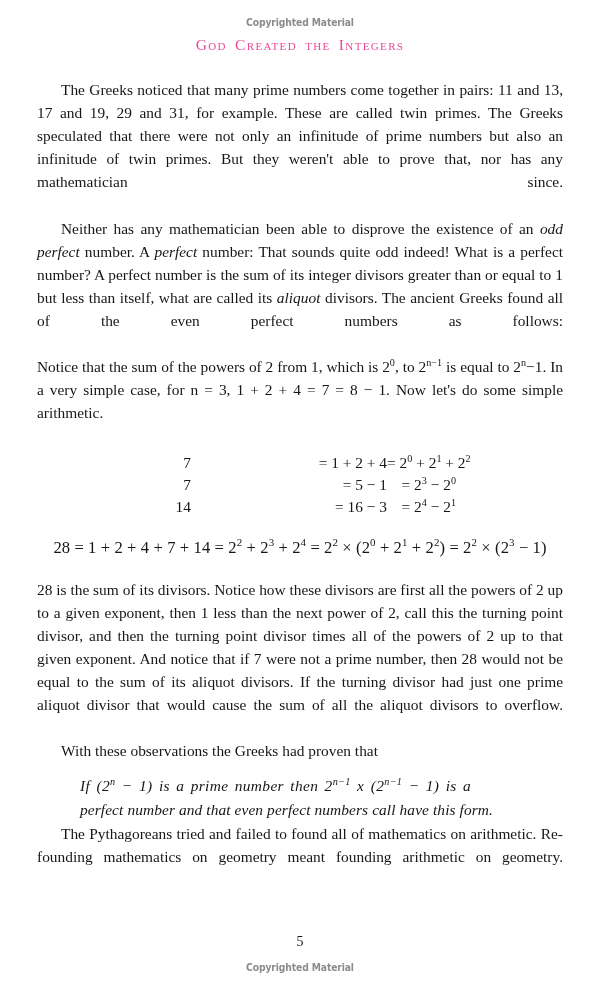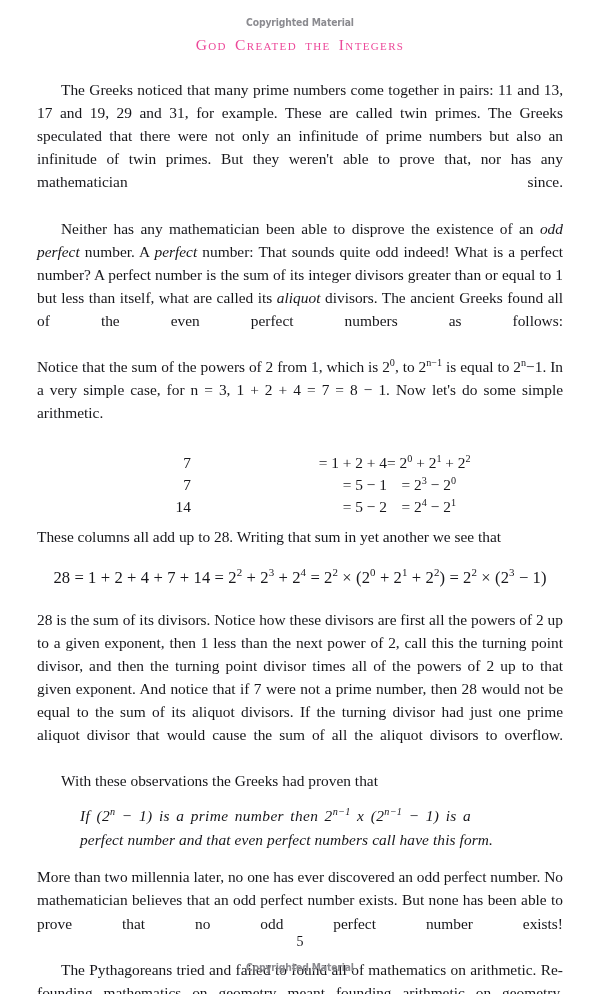--- a/index.html
+++ b/index.html
@@ -161,40 +161,38 @@
           <td class="eq-mid">= 1 + 2 + 4</td>
           <td class="eq-right"><span>= 2</span><sup>0</sup><span> + 2</span><sup>1</sup><span> + 2</span><sup>2</sup></td>
         </tr>
         <tr>
           <td class="eq-lhs">7</td>
           <td class="eq-mid">= 5 − 1</td>
           <td class="eq-right"><span>= 2</span><sup>3</sup><span> − 2</span><sup>0</sup></td>
         </tr>
         <tr>
           <td class="eq-lhs">14</td>
-          <td class="eq-mid">= 5 − 2</td>
+          <td class="eq-mid">= 16 − 3</td>
           <td class="eq-right"><span>= 2</span><sup>4</sup><span> − 2</span><sup>1</sup></td>
         </tr>
       </tbody>
     </table>
 
-    <p class="body flush nostretch" style="margin-top:7px">These columns all add up to 28. Writing that sum in yet another we see that</p>
 
     <div class="display-eq"><span>28 = 1 + 2 + 4 + 7 + 14 = 2</span><sup>2</sup><span> + 2</span><sup>3</sup><span> + 2</span><sup>4</sup><span> = 2</span><sup>2</sup><span> × (2</span><sup>0</sup><span> + 2</span><sup>1</sup><span> + 2</span><sup>2</sup><span>) = 2</span><sup>2</sup><span> × (2</span><sup>3</sup><span> − 1)</span></div>
 
     <p class="body flush" style="margin-top:17px">28 is the sum of its divisors. Notice how these divisors are first all the powers of 2 up to a given exponent, then 1 less than the next power of 2, call this the turning point divisor, and then the turning point divisor times all of the powers of 2 up to that given exponent. And notice that if 7 were not a prime number, then 28 would not be equal to the sum of its aliquot divisors. If the turning divisor had just one prime aliquot divisor that would cause the sum of all the aliquot divisors to overflow.</p>
 
     <p class="body indent nostretch">With these observations the Greeks had proven that</p>
 
     <div class="theorem">
       <div class="line1"><span>If (2</span><sup>n</sup><span> − 1) is a prime number then 2</span><sup>n−1</sup><span> x (2</span><sup>n−1</sup><span> − 1) is a</span></div>
       <div class="line2">perfect number and that even perfect numbers call have this form.</div>
     </div>
 
-    <p class="body flush" style="margin-top:13px">More than two millennia later, no one has ever discovered an odd perfect number. No mathematician believes that an odd perfect number exists. But none has been able to prove that no odd perfect number exists!</p>
 
     <p class="body indent">The Pythagoreans tried and failed to found all of mathematics on arithmetic. Re-founding mathematics on geometry meant founding arithmetic on geometry.</p>
 
   </div>
 
   <div class="page-number">5</div>
 
   <div class="watermark watermark-bottom">Copyrighted Material</div>
 
 </div>

